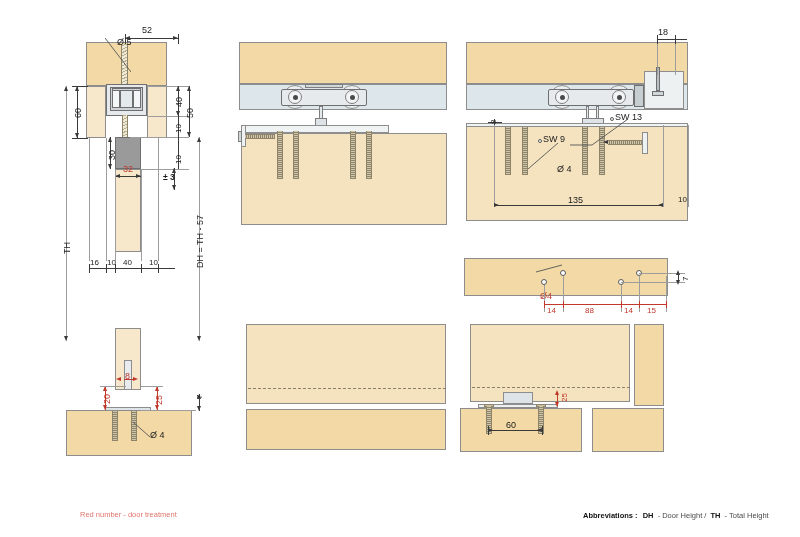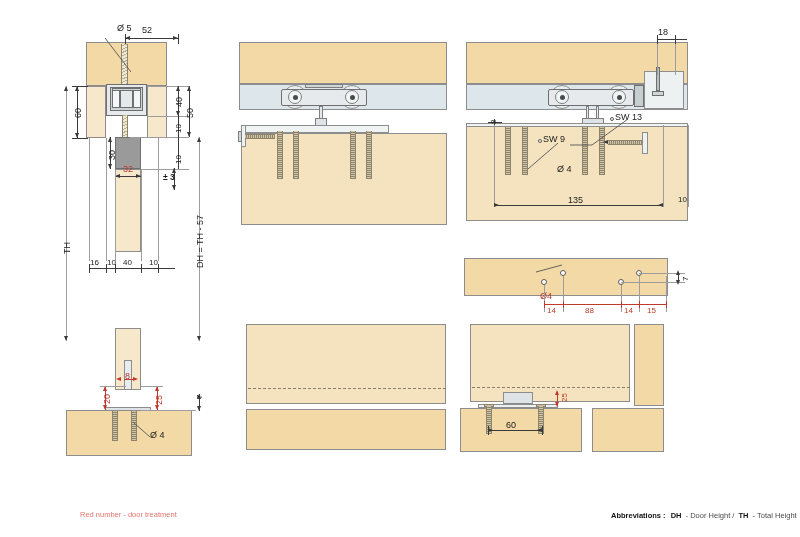--- a/index.html
+++ b/index.html
@@ -62,21 +62,21 @@
   .rollerhub{position:absolute;border-radius:50%;background:#f2f5f6;border:0.8px solid #7e7e7e;box-sizing:border-box;}
   .rollerpin{position:absolute;border-radius:50%;background:#4a4a4a;}
 
   .spring{position:absolute;background:repeating-linear-gradient(-25deg,#b9ae8c 0px,#b9ae8c 1px,#efe9d8 1px,#efe9d8 3px);
           border-left:0.8px solid #8d8469;border-right:0.8px solid #8d8469;box-sizing:border-box;}
 
   .hole{position:absolute;border-radius:50%;border:0.9px solid #5a5a5a;background:#fff;box-sizing:border-box;}
 
   .footnote{position:absolute;font-size:7.5px;color:#e0776f;}
   .legend{position:absolute;font-size:7.5px;color:#4a4a4a;}
-  .legend b{color:#111;margin-left:28px;}
+  .legend b{color:#111;}
 </style>
 </head>
 <body>
 
 <div class="sheet">
 
   <div class="abs" style="left:0;top:0;width:235px;height:470px;">
 
     <div class="abs wood-dark edge" style="left:86px;top:42px;width:81px;height:44px;"></div>
     <div class="abs wood-mid edge" style="left:86px;top:86px;width:20px;height:52px;"></div>
@@ -96,21 +96,21 @@
     <div class="abs grey edgeD" style="left:115px;top:137px;width:26px;height:32px;"></div>
 
     <div class="abs wood-mid edge" style="left:115px;top:169px;width:26px;height:83px;"></div>
 
     <div class="hline" style="left:125px;top:38px;width:53px;"></div>
     <div class="arrowL" style="left:125px;top:35.5px;"></div>
     <div class="arrowR" style="left:173px;top:35.5px;"></div>
     <div class="tick" style="left:125px;top:34px;height:10px;"></div>
     <div class="tick" style="left:178px;top:34px;height:10px;"></div>
     <div class="t" style="left:142px;top:26px;">52</div>
-    <div class="t" style="left:95px;top:24px;padding-left:22px;">Ø 5</div>
+    <div class="t" style="left:95px;top:38px;padding-left:22px;">Ø 5</div>
     <div class="abs" style="left:105px;top:38px;width:26px;height:34px;border-bottom:0.9px solid #555;transform-origin:left bottom;transform:rotate(0deg);background:none;
                 border-bottom:none;">
       <svg width="26" height="34" style="display:block">
           <line x1="0" y1="0" x2="26" y2="34" stroke="#555" stroke-width="0.9"></line>
         </svg>
     </div>
 
     <div class="vline" style="left:77px;top:86px;height:52px;"></div>
     <div class="arrowU" style="left:74.5px;top:86px;"></div>
     <div class="arrowD" style="left:74.5px;top:133px;"></div>

